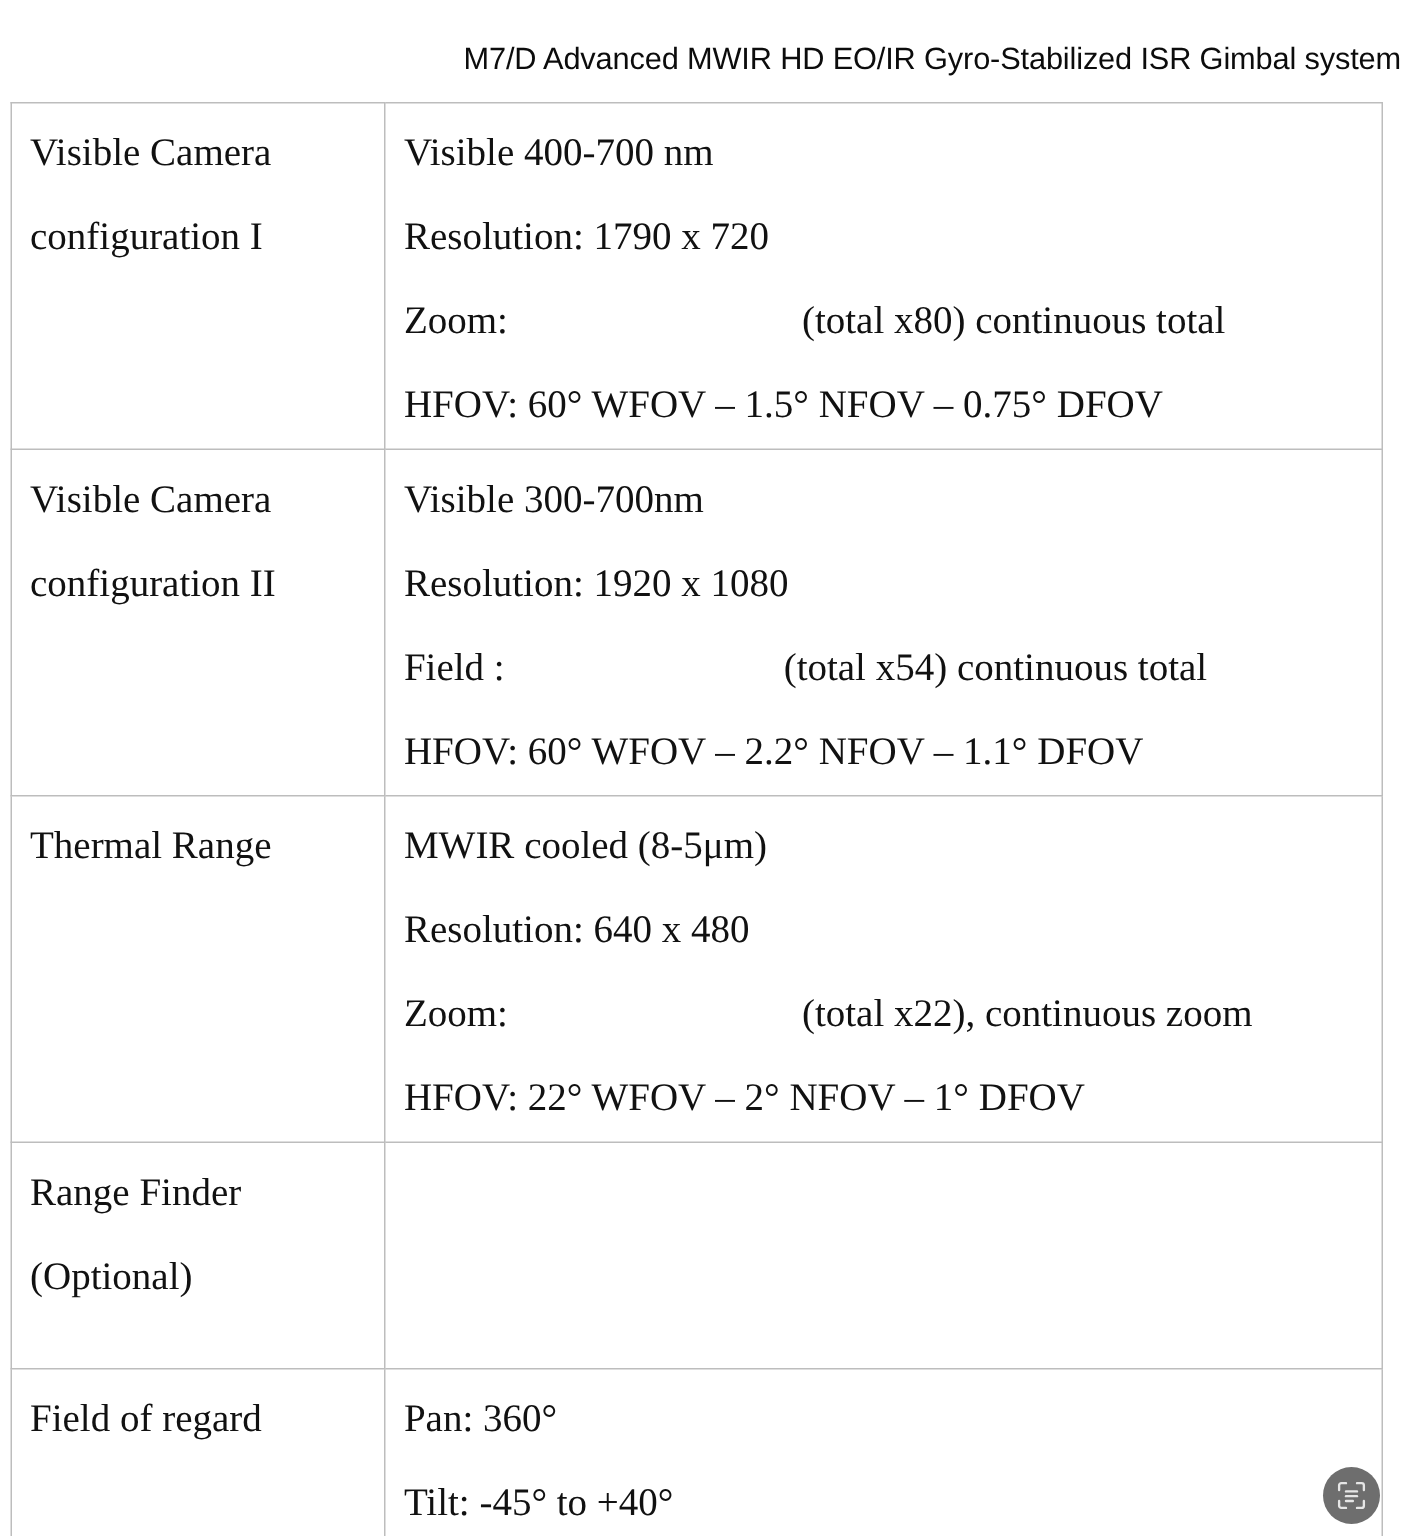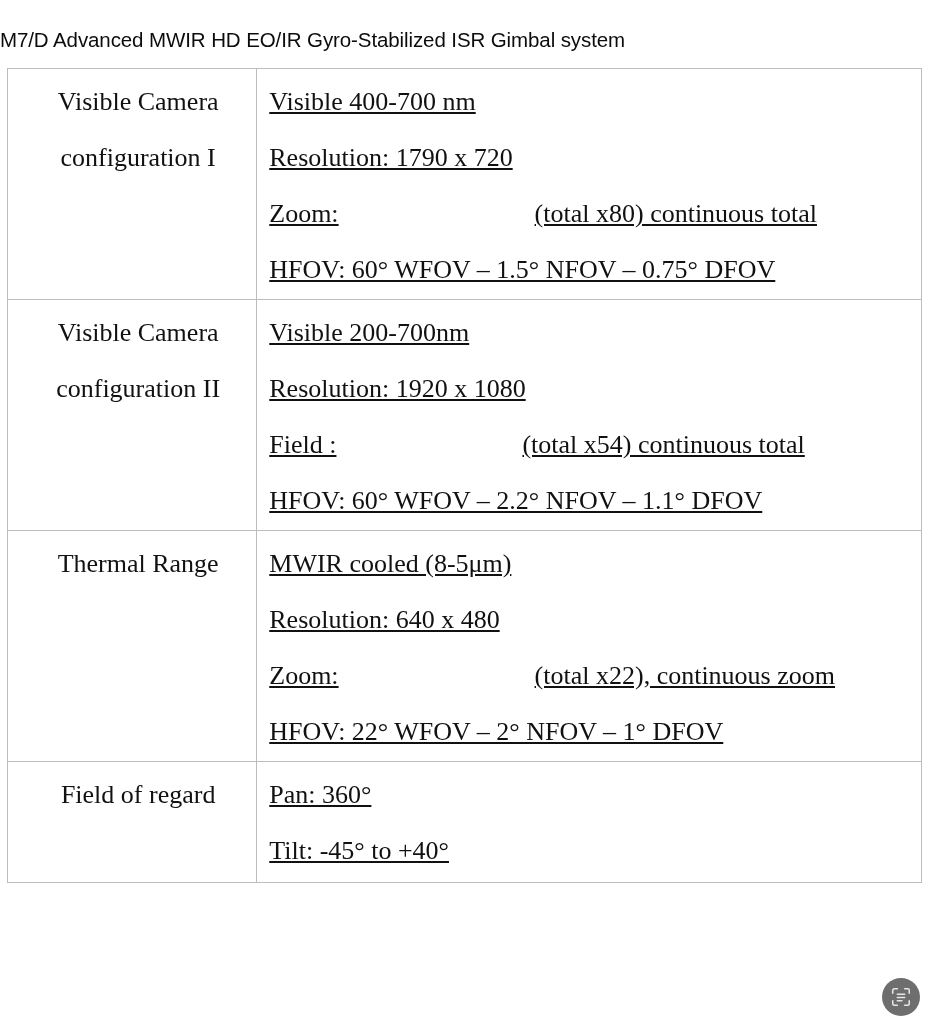--- a/index.html
+++ b/index.html
@@ -15,50 +15,49 @@
     color: #111111;
     position: relative;
   }
 
   
   .doc-title {
     font-family: "Liberation Sans", "DejaVu Sans", sans-serif;
     font-size: 20.5px;
     font-weight: 400;
     color: #0c0c0c;
-    text-align: left;
+    text-align: right;
     line-height: 1;
     padding-top: 30px;
     letter-spacing: -0.1px;
     white-space: nowrap;
   }
 
   
   .spec-table {
     position: absolute;
     left: 7px;
     top: 68px;
     width: 915px;
     border-collapse: collapse;
     table-layout: fixed;
   }
   .spec-table td {
     border: 1px solid #bdbdbd;
     vertical-align: top;
     padding: 0;
   }
-  .col-label { width: 249px; text-align: center; }
+  .col-label { width: 249px; }
   .col-value { width: 664px; }
 
   .cell-inner {
     padding: 18px 0 14px 12px;
   }
   .cell-inner.value-cell {
     padding-left: 12px;
-    text-decoration: underline;
   }
 
   .line {
     font-size: 26px;
     line-height: 1;
     margin: 0 0 30px 0;
     white-space: nowrap;
     color: #111111;
   }
   .line:last-child { margin-bottom: 0; }
@@ -123,39 +122,52 @@
       </tr>
       <tr class="row-2">
         <td class="col-label">
           <div class="cell-inner label-cell">
             <div class="line">Visible Camera</div>
             <div class="line">configuration II</div>
           </div>
         </td>
         <td class="col-value">
           <div class="cell-inner value-cell">
-            <div class="line">Visible 200-700nm</div>
+            <div class="line">Visible 300-700nm</div>
             <div class="line">Resolution: 1920 x 1080</div>
             <div class="line zoom-line"><span>Field :</span><span class="zoom-gap" style="width: 186px;"></span><span>(total x54) continuous total</span></div>
             <div class="line">HFOV: 60° WFOV – 2.2° NFOV – 1.1° DFOV</div>
           </div>
         </td>
       </tr>
       <tr class="row-3">
         <td class="col-label">
           <div class="cell-inner label-cell">
             <div class="line">Thermal Range</div>
           </div>
         </td>
         <td class="col-value">
           <div class="cell-inner value-cell">
             <div class="line">MWIR cooled (8-5μm)</div>
             <div class="line">Resolution: 640 x 480</div>
             <div class="line zoom-line"><span>Zoom:</span><span class="zoom-gap" style="width: 196px;"></span><span>(total x22), continuous zoom</span></div>
             <div class="line">HFOV: 22° WFOV – 2° NFOV – 1° DFOV</div>
+          </div>
+        </td>
+      </tr>
+      <tr class="row-4">
+        <td class="col-label">
+          <div class="cell-inner label-cell">
+            <div class="line">Range Finder</div>
+            <div class="line">(Optional)</div>
+          </div>
+        </td>
+        <td class="col-value">
+          <div class="cell-inner value-cell">
+            <div class="empty-cell"></div>
           </div>
         </td>
       </tr>
       <tr class="row-5">
         <td class="col-label">
           <div class="cell-inner label-cell">
             <div class="line">Field of regard</div>
           </div>
         </td>
         <td class="col-value">

